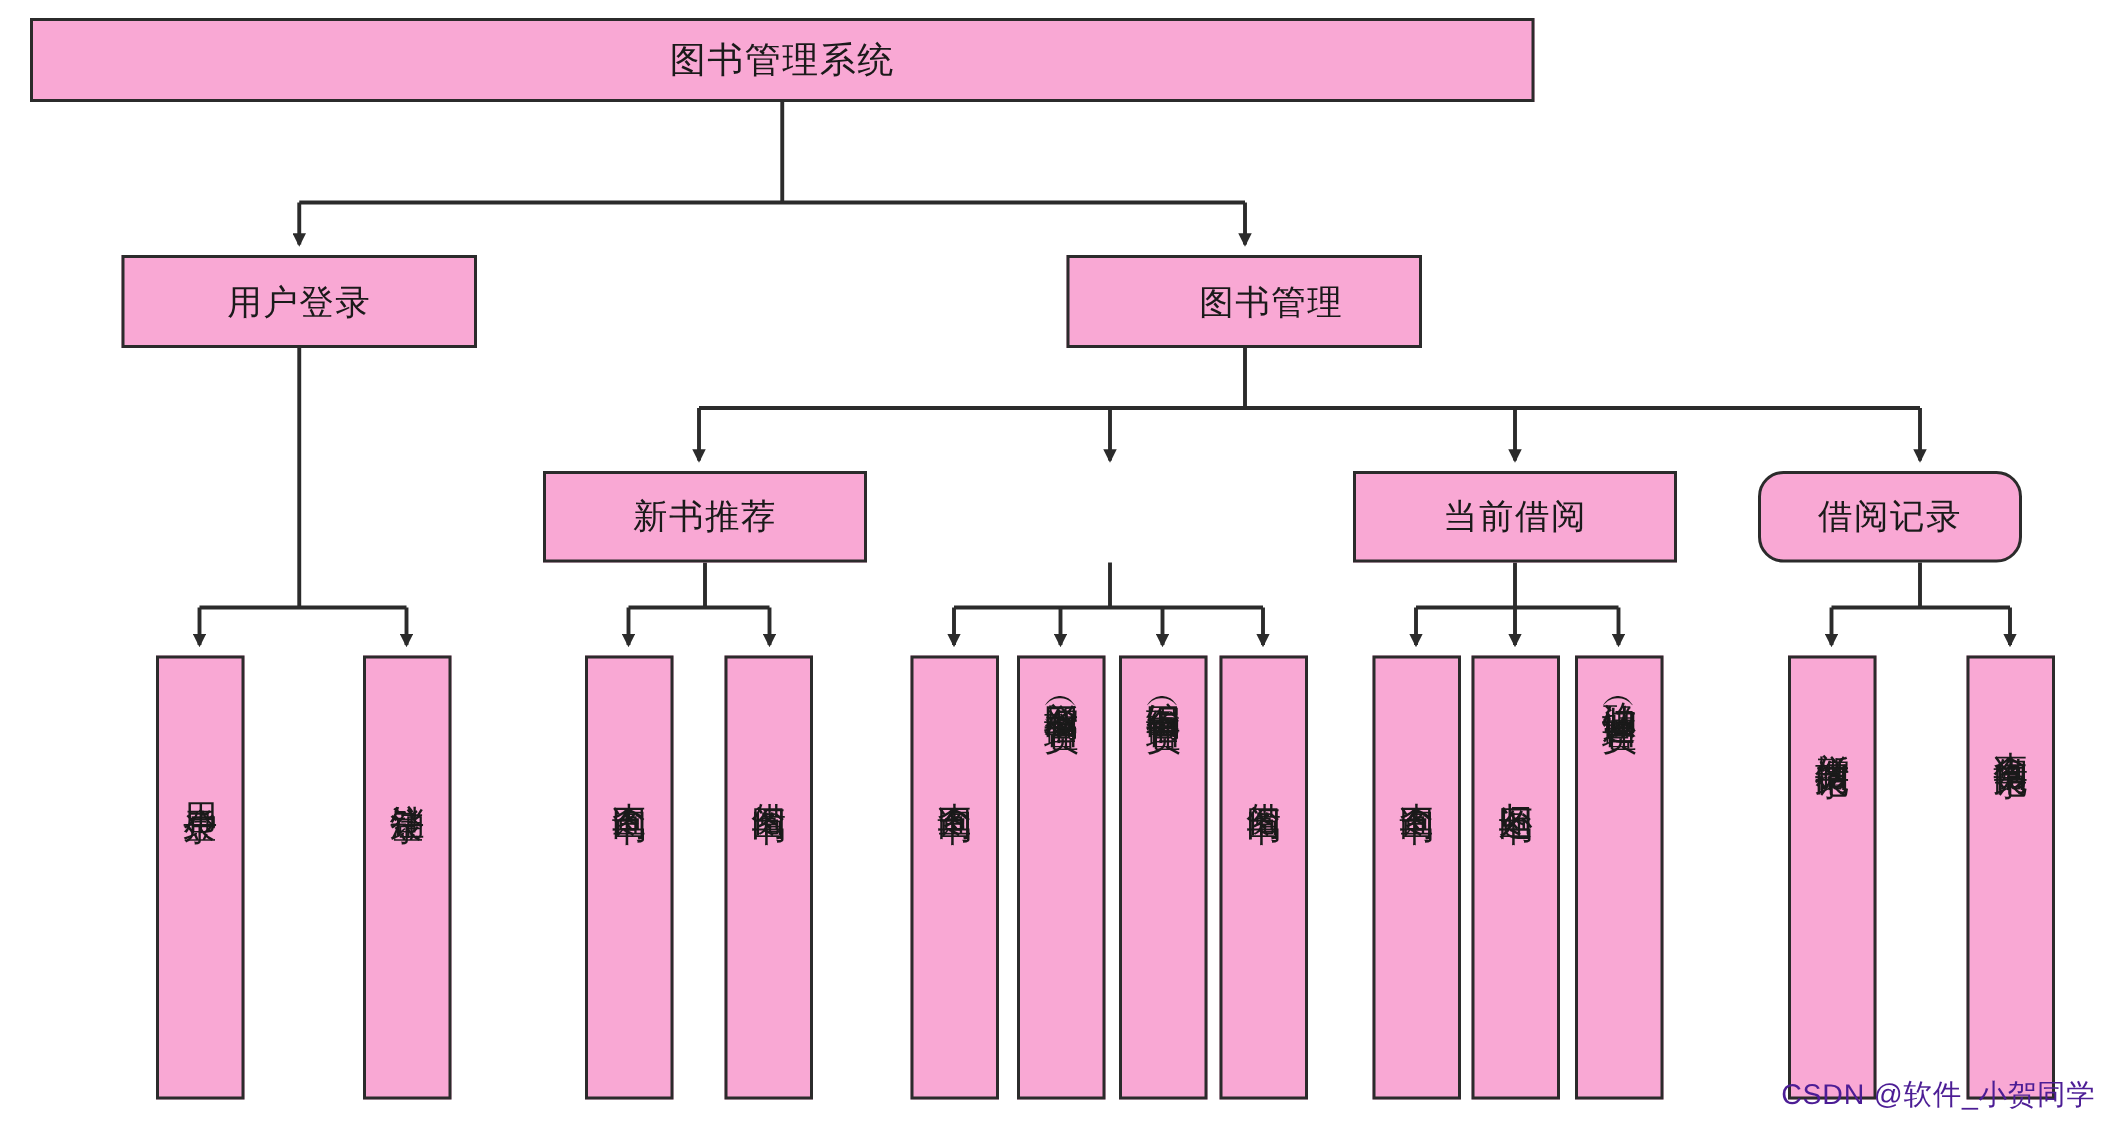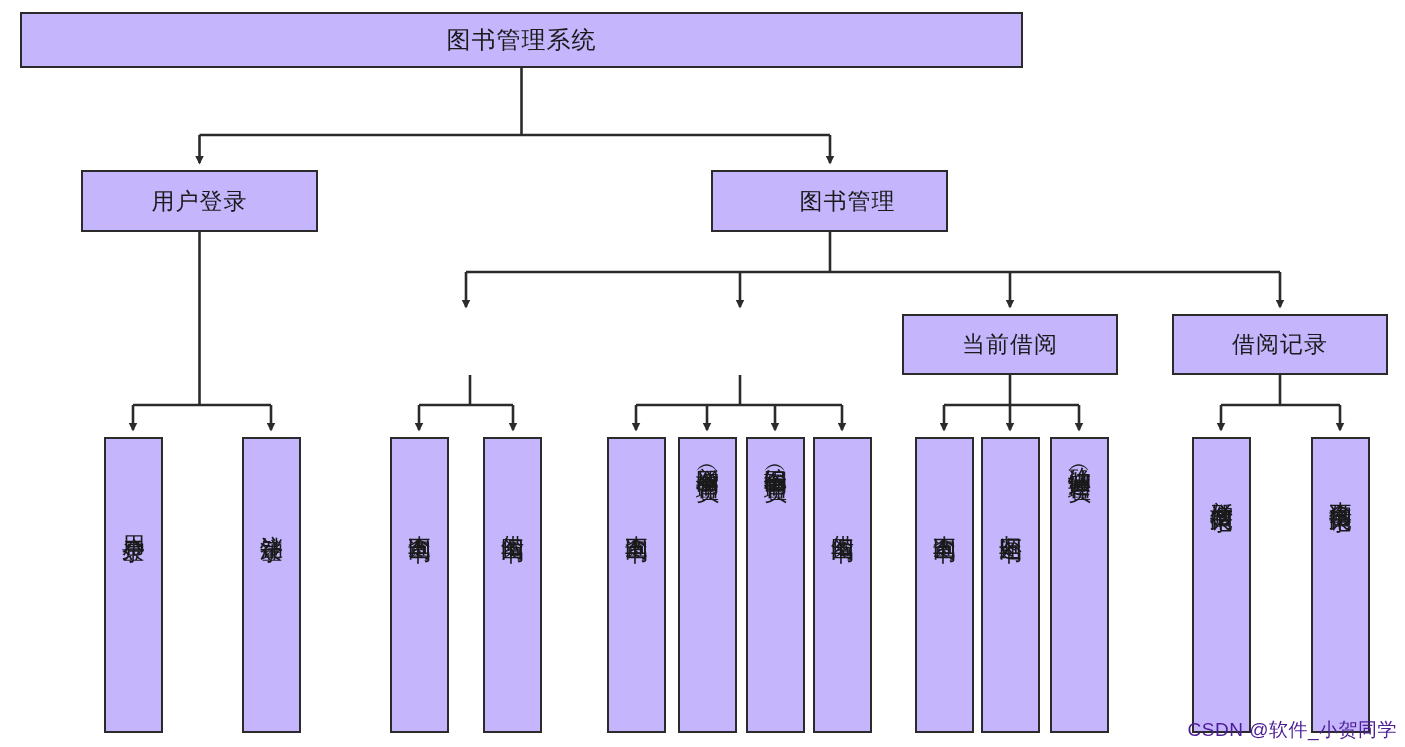--- a/index.html
+++ b/index.html
@@ -21,21 +21,21 @@
     position: absolute;
     left: 0;
     top: 0;
     width: 1405px;
     height: 747px;
     pointer-events: none;
   }
   .node {
     position: absolute;
     box-sizing: border-box;
-    background: #c4b5fd;
+    background: #f9a8d4;
     border: 2.5px solid #2b2b2b;
     display: flex;
     align-items: center;
     justify-content: center;
     color: #1a1a1a;
   }
   .node.horiz {
     font-size: 23px;
     letter-spacing: 1px;
   }
@@ -135,24 +135,27 @@
     <span>图书管理系统</span>
   </div>
 
   <div class="node horiz" style="left:81px; top:170px; width:237px; height:62px;">
     <span>用户登录</span>
   </div>
   <div class="node horiz" style="left:711px; top:170px; width:237px; height:62px;padding-left:36px;">
     <span>图书管理</span>
   </div>
 
+  <div class="node horiz" style="left:362px; top:314px; width:216px; height:61px;">
+    <span>新书推荐</span>
+  </div>
   <div class="node horiz" style="left:902px; top:314px; width:216px; height:61px;">
     <span>当前借阅</span>
   </div>
-  <div class="node horiz" style="left:1172px; top:314px; width:216px; height:61px;">
+  <div class="node horiz" style="left:1172px; top:314px; width:176px; height:61px;border-radius:17px;">
     <span>借阅记录</span>
   </div>
 
   <div class="node leaf leaf-short" style="left:104px; top:437px; width:59px; height:296px;">
     <span class="vtext">用户登录</span>
   </div>
   <div class="node leaf leaf-short" style="left:242px; top:437px; width:59px; height:296px;">
     <span class="vtext">注销登录</span>
   </div>
 

